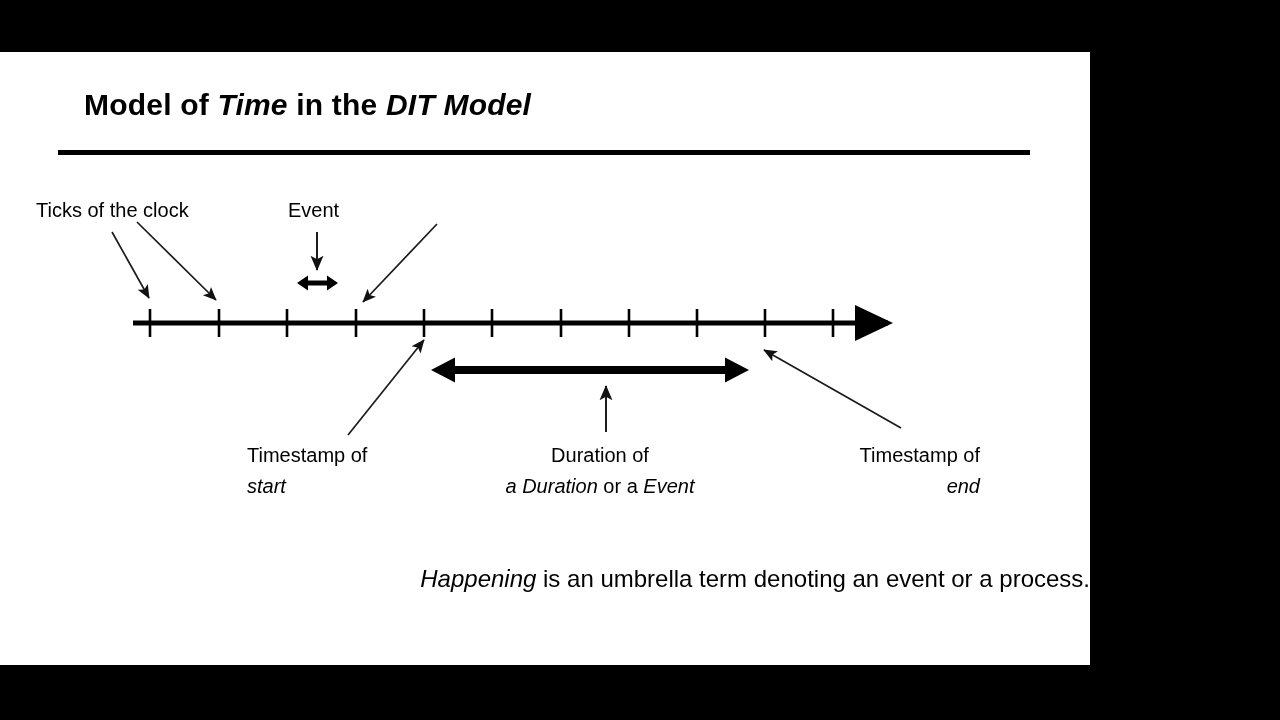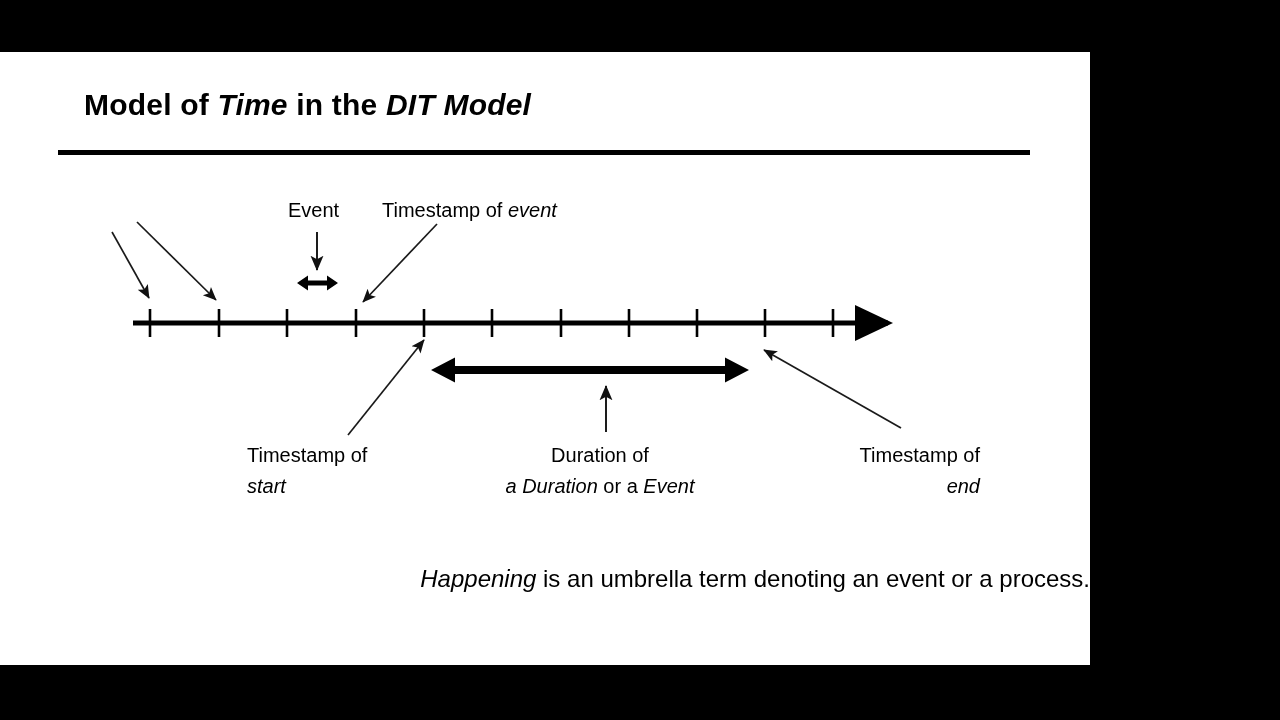--- a/index.html
+++ b/index.html
@@ -88,24 +88,24 @@
 <body>
 
 <div id="screen">
 
   <div id="slide">
 
     <div id="slide-title"><span>Model of </span><span class="it">Time</span><span>  in  the </span><span class="it">DIT Model</span></div>
 
     <div id="title-rule"></div>
 
+    <div class="lbl" style="left:36px; top:143px;">Ticks of the clock</div>
 
     <div class="lbl" style="left:288px; top:143px;">Event</div>
 
-    <div class="lbl" style="left:382px; top:143px;"><span>Timestamp of </span><span class="it">event</span></div>
 
 
     <div class="lbl" style="left:247px; top:388px;"><span>Timestamp of</span><br><span class="it">start</span></div>
 
     <div class="lbl center" style="left:440px; top:388px; width:320px;"><span>Duration of</span><br><span class="it">a  </span><span class="it">Duration</span><span>  or a </span><span class="it">Event</span></div>
 
     <div class="lbl right" style="left:760px; top:388px; width:220px;"><span>Timestamp of</span><br><span class="it">end</span></div>
 
     <div id="footnote"><span class="it">Happening</span><span> is an umbrella term denoting an event or a process.</span></div>
 

